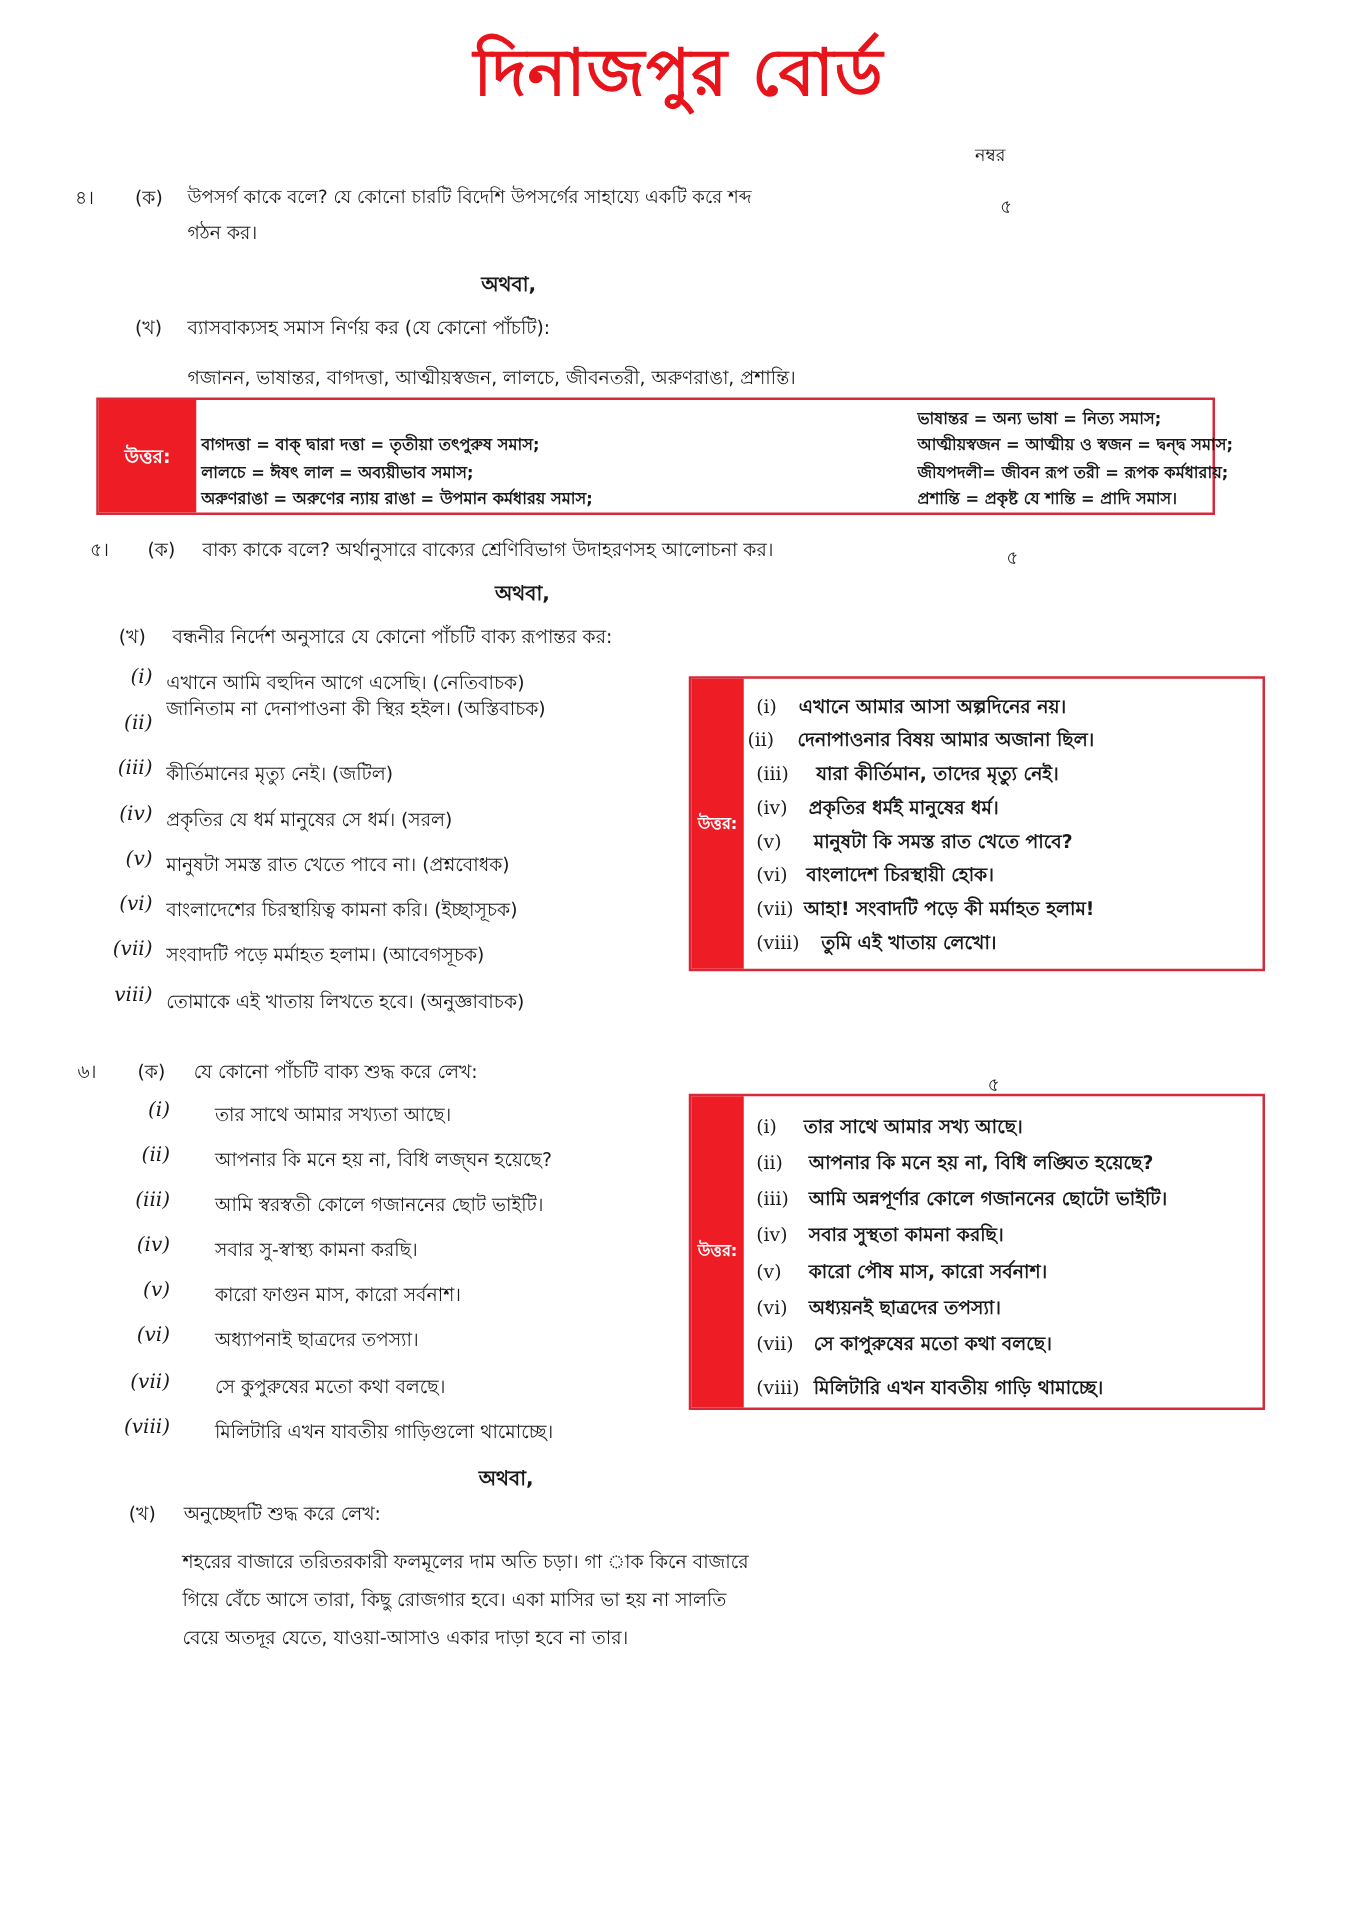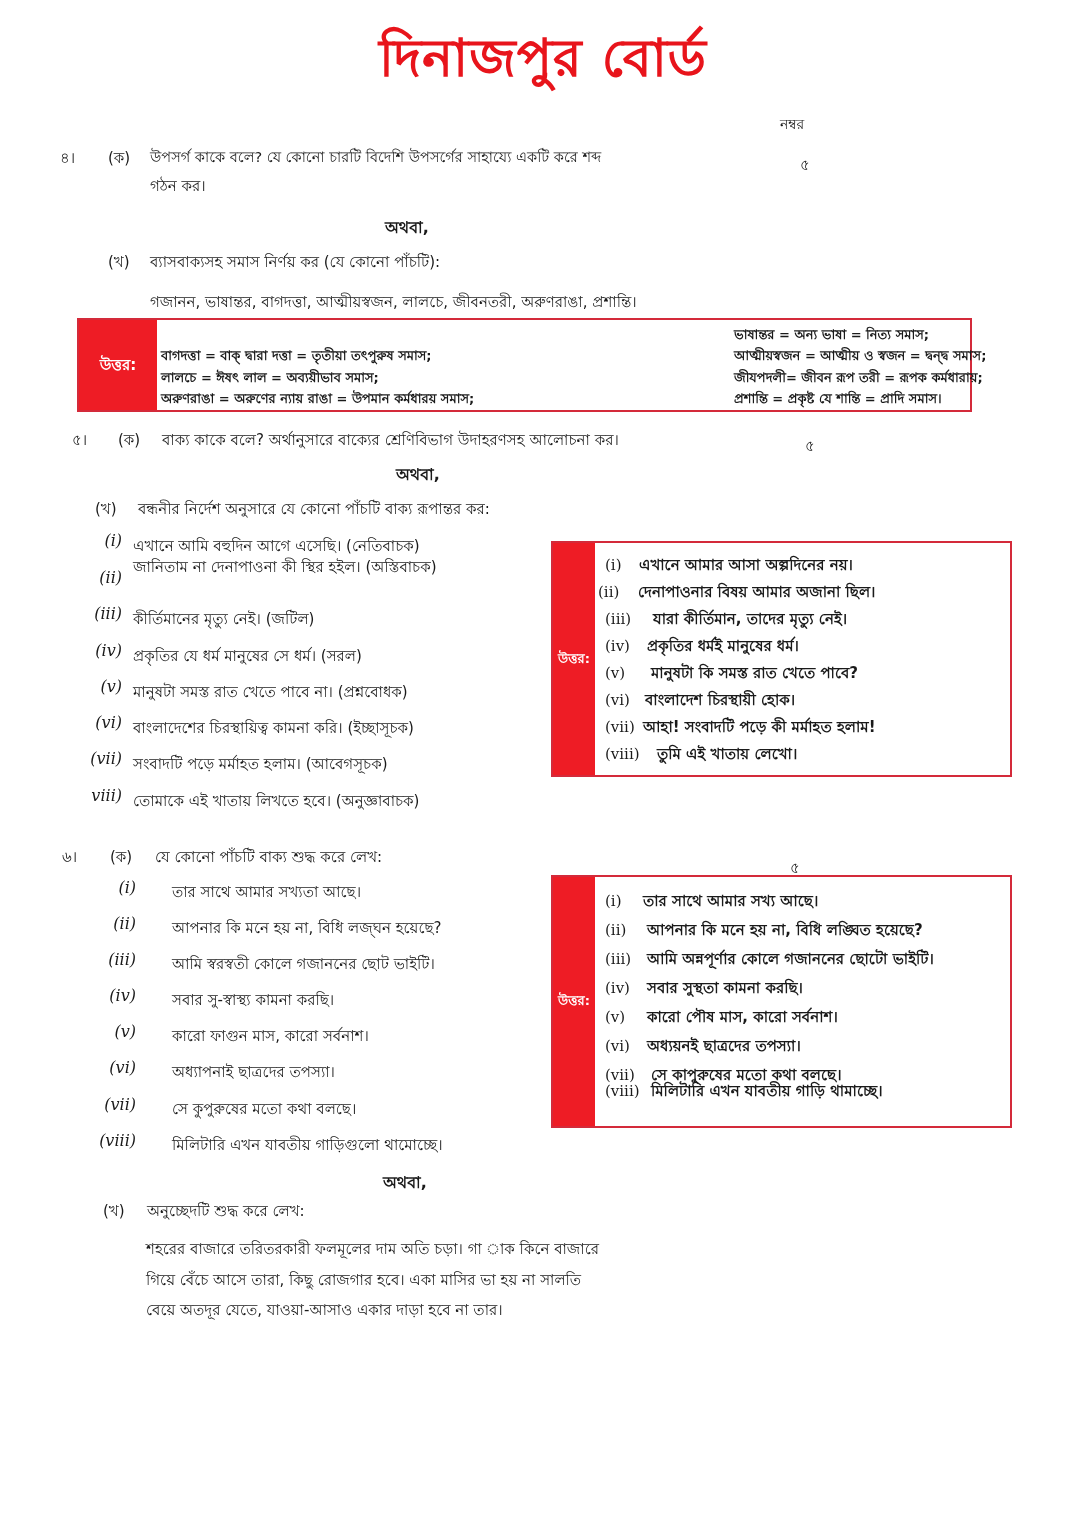--- a/index.html
+++ b/index.html
@@ -117,21 +117,21 @@
 <div class="box" style="left:551px;top:875px;width:461px;height:253px;">
   <div class="tag" style="width:42px;font-size:13px;">উত্তর:</div>
   <div class="content" style="left:42px;">
     <div class="ans-row" style="left:10px;top:12px;"><span class="rn" style="width:38px;">(i)</span><span>তার সাথে আমার সখ্য আছে।</span></div>
     <div class="ans-row" style="left:10px;top:70px;"><span class="rn" style="width:42px;">(iii)</span><span>আমি অন্নপূর্ণার কোলে গজাননের ছোটো ভাইটি।</span></div>
     <div class="ans-row" style="left:10px;top:41px;"><span class="rn" style="width:42px;">(ii)</span><span>আপনার কি মনে হয় না, বিধি লঙ্ঘিত হয়েছে?</span></div>
     <div class="ans-row" style="left:10px;top:99px;"><span class="rn" style="width:42px;">(iv)</span><span>সবার সুস্থতা কামনা করছি।</span></div>
     <div class="ans-row" style="left:10px;top:128px;"><span class="rn" style="width:42px;">(v)</span><span>কারো পৌষ মাস, কারো সর্বনাশ।</span></div>
     <div class="ans-row" style="left:10px;top:157px;"><span class="rn" style="width:42px;">(vi)</span><span>অধ্যয়নই ছাত্রদের তপস্যা।</span></div>
     <div class="ans-row" style="left:10px;top:186px;"><span class="rn" style="width:46px;">(vii)</span><span>সে কাপুরুষের  মতো কথা বলছে।</span></div>
-    <div class="ans-row" style="left:10px;top:202px;"><span class="rn" style="width:46px;">(viii)</span><span>মিলিটারি এখন যাবতীয় গাড়ি থামাচ্ছে।</span></div>
+    <div class="ans-row" style="left:10px;top:221px;"><span class="rn" style="width:46px;">(viii)</span><span>মিলিটারি এখন যাবতীয় গাড়ি থামাচ্ছে।</span></div>
   </div>
 </div>
 
 <div class="abs or" style="left:383px;top:1170px;">অথবা,</div>
 
 <div class="abs line" style="left:103px;top:1199px;">(খ)</div>
 <div class="abs line" style="left:147px;top:1199px;">অনুচ্ছেদটি শুদ্ধ করে লেখ:</div>
 <div class="abs line" style="left:146px;top:1237px;">শহরের বাজারে তরিতরকারী ফলমূলের দাম অতি চড়া। গা  াক কিনে বাজারে</div>
 <div class="abs line" style="left:146px;top:1268px;">গিয়ে বেঁচে আসে তারা, কিছু রোজগার হবে। একা মাসির ভা    হয় না সালতি</div>
 <div class="abs line" style="left:146px;top:1298px;">বেয়ে অতদূর যেতে, যাওয়া-আসাও একার দাড়া হবে না তার।</div>

